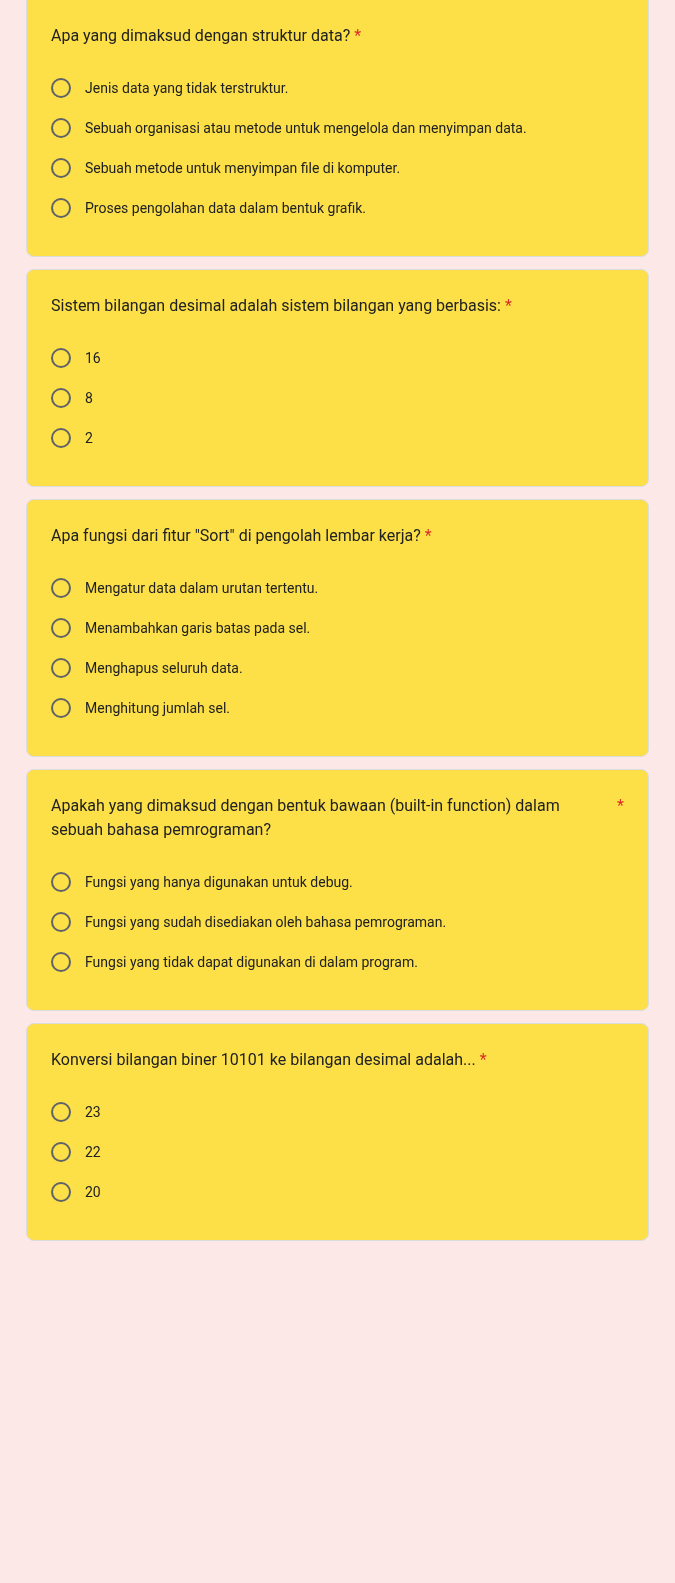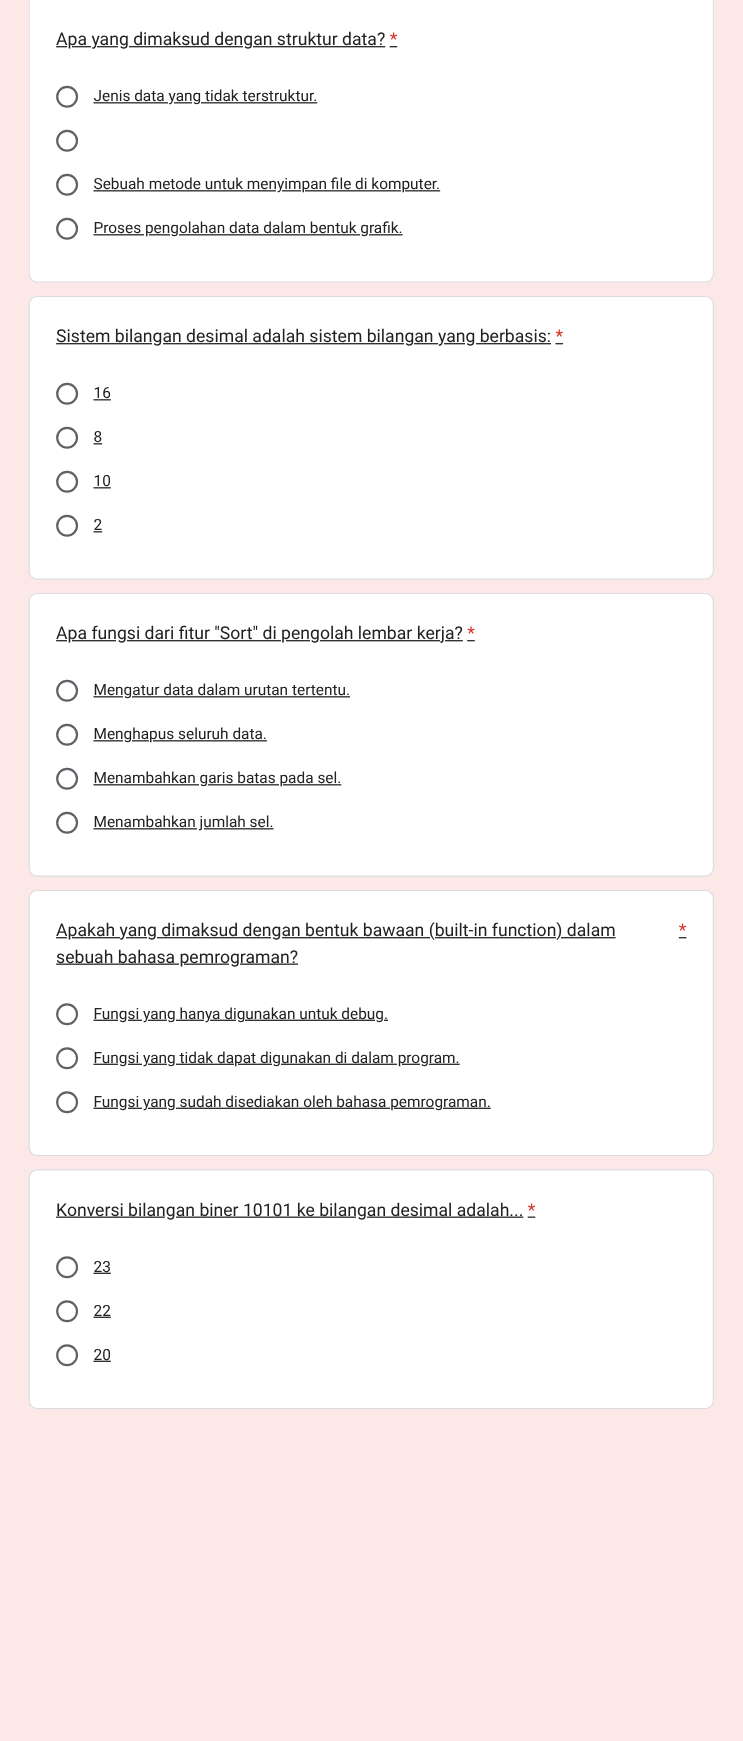--- a/index.html
+++ b/index.html
@@ -7,26 +7,25 @@
       margin: 0;
       padding: 0;
     }
     body {
       font-family: Roboto, Arial, sans-serif;
       background-color: #fce8e6;
       width: 675px;
       padding: 0;
     }
     .question-card {
-      background-color: #ffffff;
+      background-color: #fde047;
       border-radius: 8px;
       margin: 0 26px 12px 26px;
       padding: 24px 24px 28px 24px;
       border: 1px solid #dadce0;
-      text-decoration: underline;
     }
     .question-card:first-child {
       margin-top: 0;
       border-top-left-radius: 0;
       border-top-right-radius: 0;
       border-top: none;
     }
     .question-title {
       font-size: 16px;
       color: #202124;
@@ -75,20 +74,21 @@
       <div class="question-title">
         <span class="question-title-text" style="flex: 0 1 auto;">Apa yang dimaksud dengan struktur data?</span>
         <span class="required-asterisk" style="flex-shrink: 0;">*</span>
       </div>
       <div class="option-row">
         <span class="radio-button"></span>
         <span class="option-label">Jenis data yang tidak terstruktur.</span>
       </div>
       <div class="option-row">
         <span class="radio-button"></span>
+        <span class="option-label">Sebuah organisasi atau metode untuk mengelola dan menyimpan data.</span>
       </div>
       <div class="option-row">
         <span class="radio-button"></span>
         <span class="option-label">Sebuah metode untuk menyimpan file di komputer.</span>
       </div>
       <div class="option-row">
         <span class="radio-button"></span>
         <span class="option-label">Proses pengolahan data dalam bentuk grafik.</span>
       </div>
     </div>
@@ -100,65 +100,61 @@
       <div class="option-row">
         <span class="radio-button"></span>
         <span class="option-label">16</span>
       </div>
       <div class="option-row">
         <span class="radio-button"></span>
         <span class="option-label">8</span>
       </div>
       <div class="option-row">
         <span class="radio-button"></span>
-        <span class="option-label">10</span>
-      </div>
-      <div class="option-row">
-        <span class="radio-button"></span>
         <span class="option-label">2</span>
       </div>
     </div>
     <div class="question-card">
       <div class="question-title">
         <span class="question-title-text" style="flex: 0 1 auto;">Apa fungsi dari fitur "Sort" di pengolah lembar kerja?</span>
         <span class="required-asterisk" style="flex-shrink: 0;">*</span>
       </div>
       <div class="option-row">
         <span class="radio-button"></span>
         <span class="option-label">Mengatur data dalam urutan tertentu.</span>
       </div>
       <div class="option-row">
         <span class="radio-button"></span>
+        <span class="option-label">Menambahkan garis batas pada sel.</span>
+      </div>
+      <div class="option-row">
+        <span class="radio-button"></span>
         <span class="option-label">Menghapus seluruh data.</span>
       </div>
       <div class="option-row">
         <span class="radio-button"></span>
-        <span class="option-label">Menambahkan garis batas pada sel.</span>
-      </div>
-      <div class="option-row">
-        <span class="radio-button"></span>
-        <span class="option-label">Menambahkan jumlah sel.</span>
+        <span class="option-label">Menghitung jumlah sel.</span>
       </div>
     </div>
     <div class="question-card">
       <div class="question-title">
         <span class="question-title-text">Apakah yang dimaksud dengan bentuk bawaan (built-in function) dalam sebuah bahasa pemrograman?</span>
         <span class="required-asterisk-right">*</span>
       </div>
       <div class="option-row">
         <span class="radio-button"></span>
         <span class="option-label">Fungsi yang hanya digunakan untuk debug.</span>
       </div>
       <div class="option-row">
         <span class="radio-button"></span>
-        <span class="option-label">Fungsi yang tidak dapat digunakan di dalam program.</span>
+        <span class="option-label">Fungsi yang sudah disediakan oleh bahasa pemrograman.</span>
       </div>
       <div class="option-row">
         <span class="radio-button"></span>
-        <span class="option-label">Fungsi yang sudah disediakan oleh bahasa pemrograman.</span>
+        <span class="option-label">Fungsi yang tidak dapat digunakan di dalam program.</span>
       </div>
     </div>
     <div class="question-card">
       <div class="question-title">
         <span class="question-title-text" style="flex: 0 1 auto; text-align: right;">Konversi bilangan biner 10101 ke bilangan desimal adalah...</span>
         <span class="required-asterisk" style="flex-shrink: 0;">*</span>
       </div>
       <div class="option-row">
         <span class="radio-button"></span>
         <span class="option-label">23</span>

